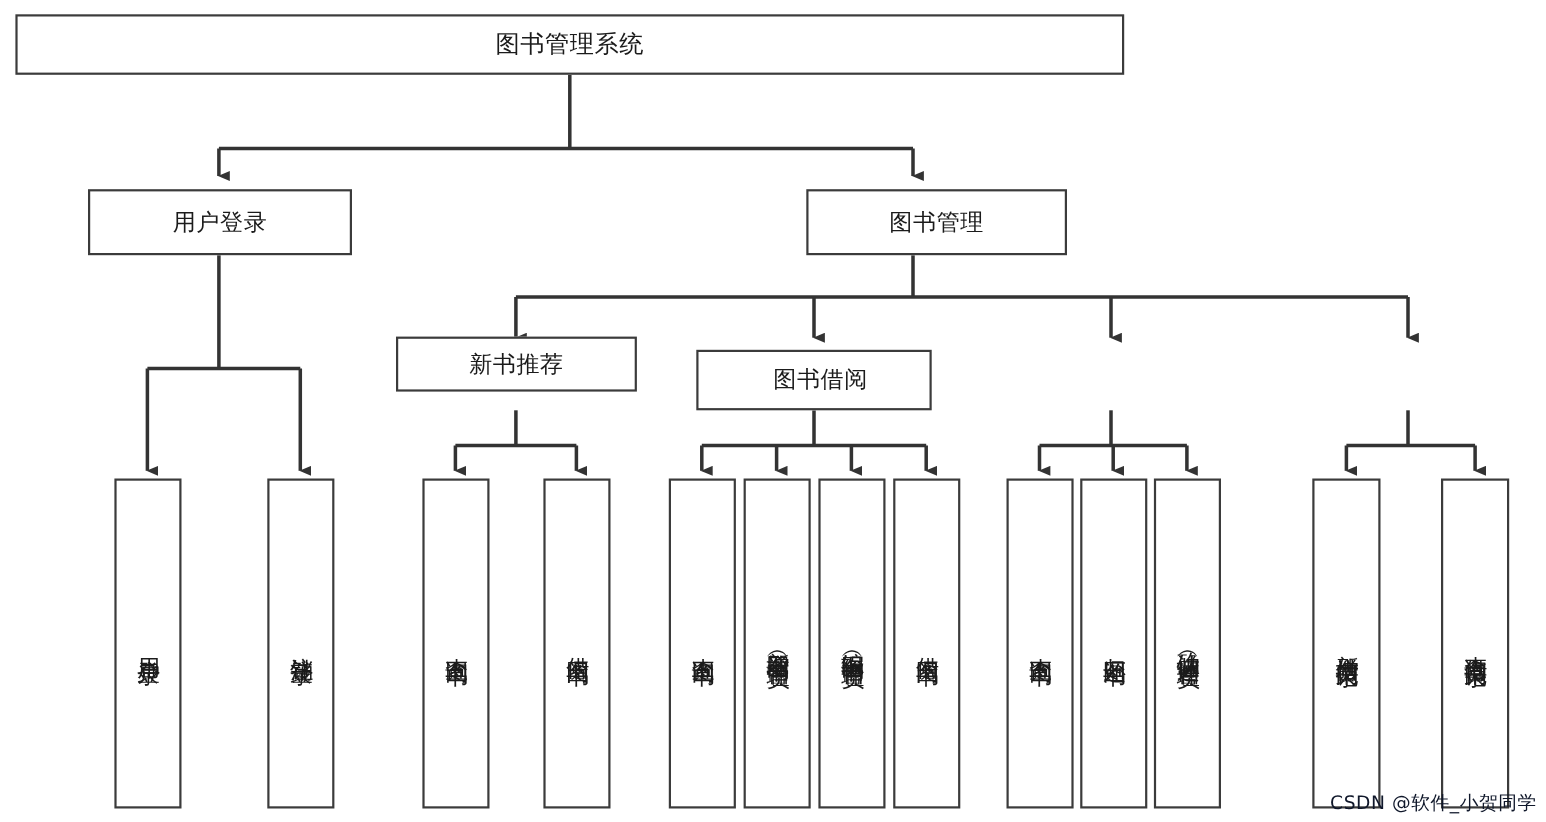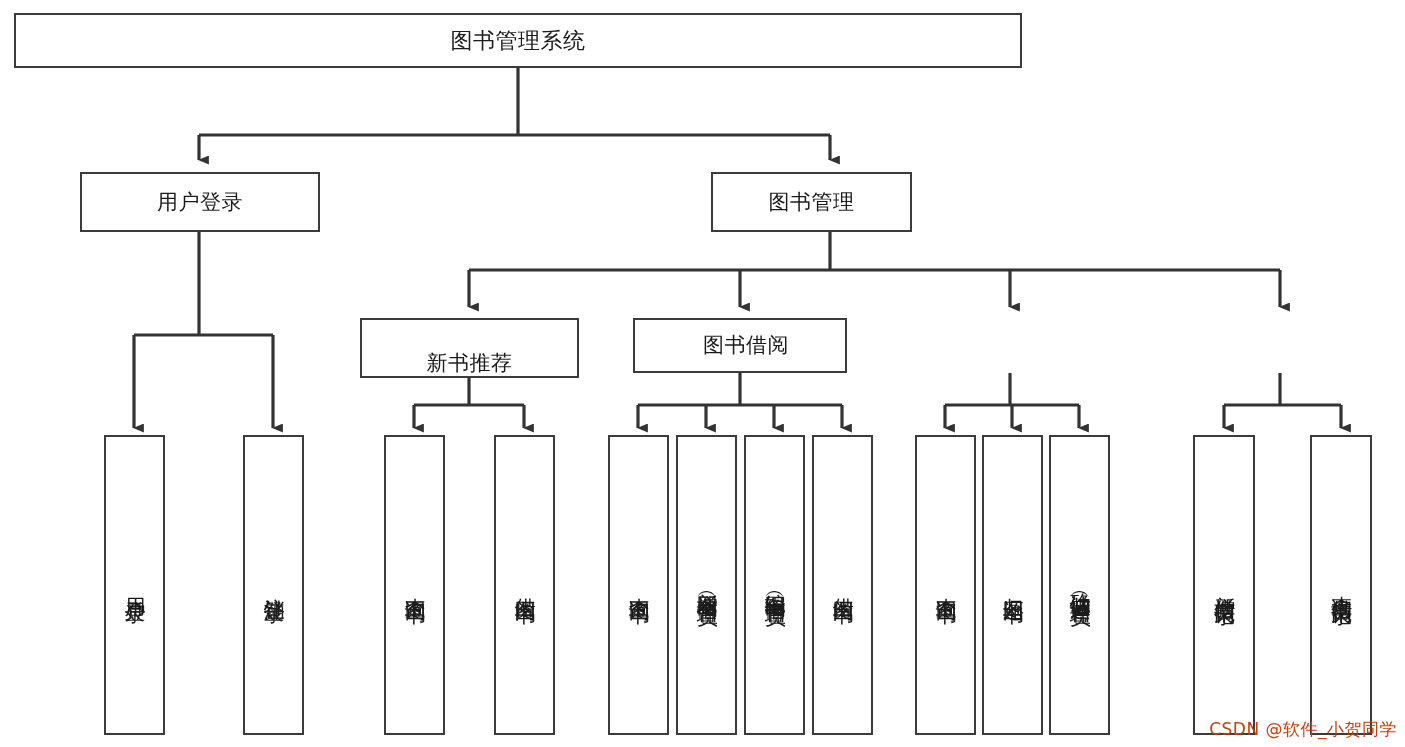--- a/index.html
+++ b/index.html
@@ -61,21 +61,21 @@
     line-height: 1.12;
     letter-spacing: 2px;
     white-space: normal;
     max-height: 280px;
   }
   .watermark {
     position: absolute;
     right: 8px;
     bottom: 6px;
     font-size: 17px;
-    color: #c2410c;
+    color: #0f172a;
     letter-spacing: 0.5px;
     white-space: nowrap;
     user-select: none;
   }
 </style>
 </head>
 <body>
 
 <div id="canvas">
 
@@ -131,25 +131,25 @@
     </g>
   </svg>
 
   <div class="node horiz" id="node-root" style="left:14px; top:13px; width:1008px; height:55px;">
     <span class="label">图书管理系统</span>
   </div>
 
   <div class="node horiz" style="left:80px; top:172px; width:240px; height:60px;">
     <span class="label">用户登录</span>
   </div>
-  <div class="node horiz" style="left:711px; top:172px; width:201px; height:60px;">
+  <div class="node horiz" style="left:733px; top:172px; width:237px; height:60px;">
     <span class="label">图书管理</span>
   </div>
 
-  <div class="node horiz" style="left:360px; top:318px; width:219px; height:60px;align-items:flex-end;">
+  <div class="node horiz" style="left:360px; top:306px; width:219px; height:50px;">
     <span class="label">新书推荐</span>
   </div>
   <div class="node horiz" style="left:633px; top:318px; width:214px; height:55px;padding-left:12px;">
     <span class="label">图书借阅</span>
   </div>
 
   <div class="node vert" style="left:104px; top:435px; width:61px; height:300px;">
     <span class="label">用户登录</span>
   </div>
   <div class="node vert" style="left:243px; top:435px; width:61px; height:300px;">

